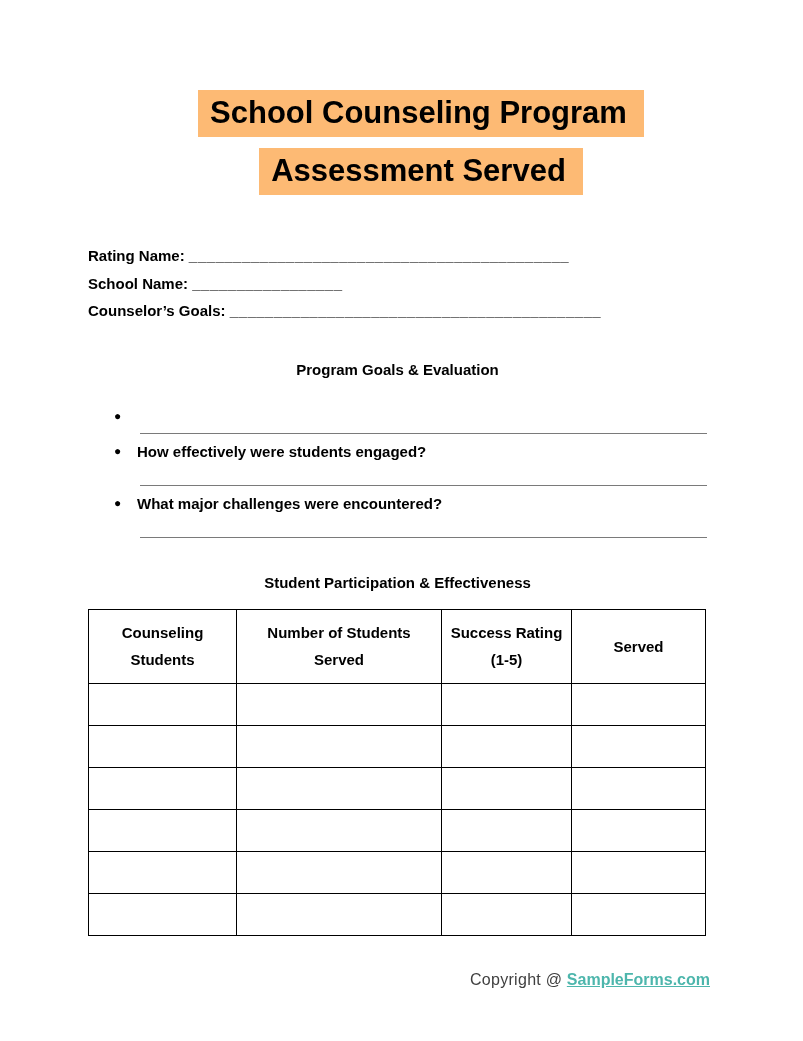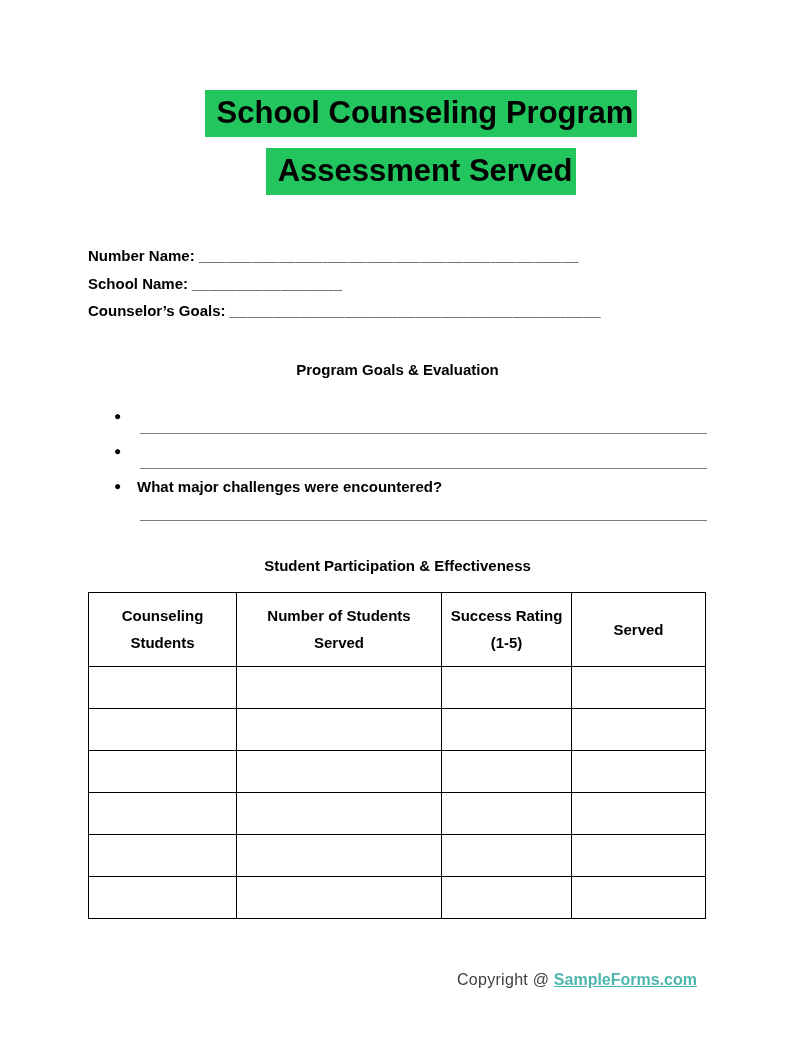--- a/index.html
+++ b/index.html
@@ -15,25 +15,25 @@
   .page {
     padding: 90px 96px 0 88px;
   }
   
   .title {
     text-align: center;
     margin-bottom: 36px;
   }
   .title .hl {
     display: inline-block;
-    background: #22c55e;
+    background: #fdba74;
     font-size: 31px;
     font-weight: bold;
     line-height: 1;
-    padding: 7px 4px 9px 12px;
+    padding: 7px 17px 9px 12px;
     margin-bottom: 11px;
     margin-left: 47px;
   }
   
   .fields {
     font-size: 15px;
     font-weight: bold;
     line-height: 27.5px;
   }
   .fields .blank {
@@ -98,21 +98,21 @@
     height: 42px;
   }
   col.c1 { width: 148px; }
   col.c2 { width: 205px; }
   col.c3 { width: 130px; }
   col.c4 { width: 134px; }
   
   .footer {
     position: absolute;
     top: 971px;
-    right: 106px;
+    right: 93px;
     font-size: 16px;
     white-space: nowrap;
   }
   .footer .copyright {
     color: #3f3f3f;
     letter-spacing: 0.3px;
   }
   .footer .brand-link {
     font-weight: bold;
     text-decoration: underline;
@@ -124,21 +124,21 @@
 
 <div class="page">
 
   <div class="title">
     <span class="hl">School Counseling Program</span><br>
     <span class="hl">Assessment Served</span>
   </div>
 
   <div class="fields">
     <div>
-      <span>Number Name:</span>
+      <span>Rating Name:</span>
       <span class="blank">___________________________________________</span>
     </div>
     <div>
       <span>School Name:</span>
       <span class="blank">_________________</span>
     </div>
     <div>
       <span>Counselor’s Goals:</span>
       <span class="blank">__________________________________________</span>
     </div>
@@ -146,20 +146,21 @@
 
   <div class="section-heading">Program Goals &amp; Evaluation</div>
 
   <ul class="qlist">
     <li class="qitem">
       <span class="bullet">●</span>
       <div class="answer-line"></div>
     </li>
     <li class="qitem">
       <span class="bullet">●</span>
+      <div class="qtext">How effectively were students engaged?</div>
       <div class="answer-line"></div>
     </li>
     <li class="qitem">
       <span class="bullet">●</span>
       <div class="qtext">What major challenges were encountered?</div>
       <div class="answer-line"></div>
     </li>
   </ul>
 
   <div class="section-heading">Student Participation &amp; Effectiveness</div>

